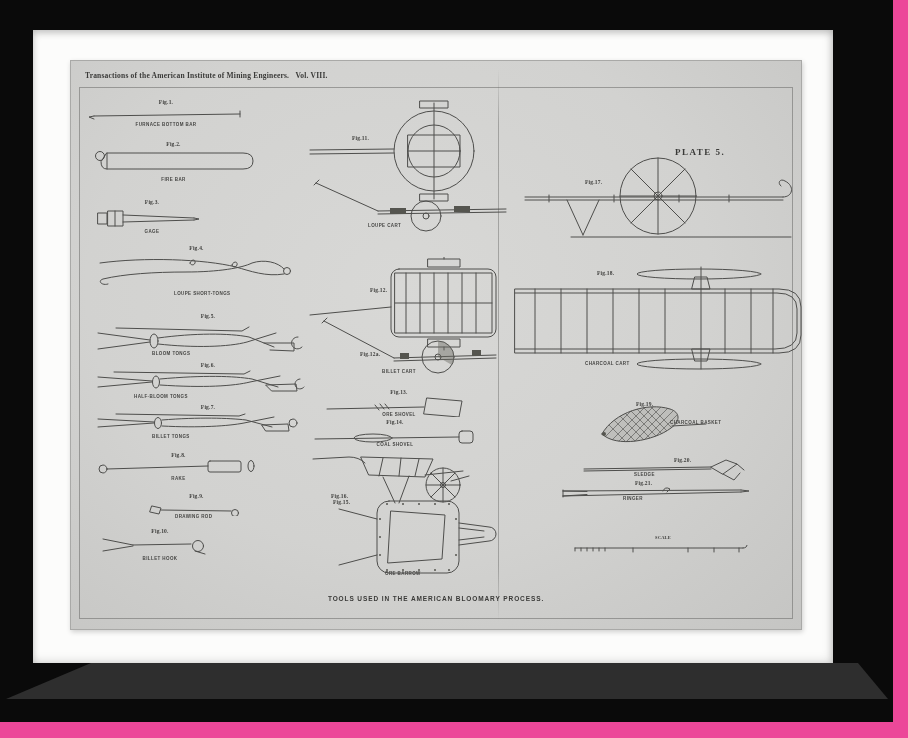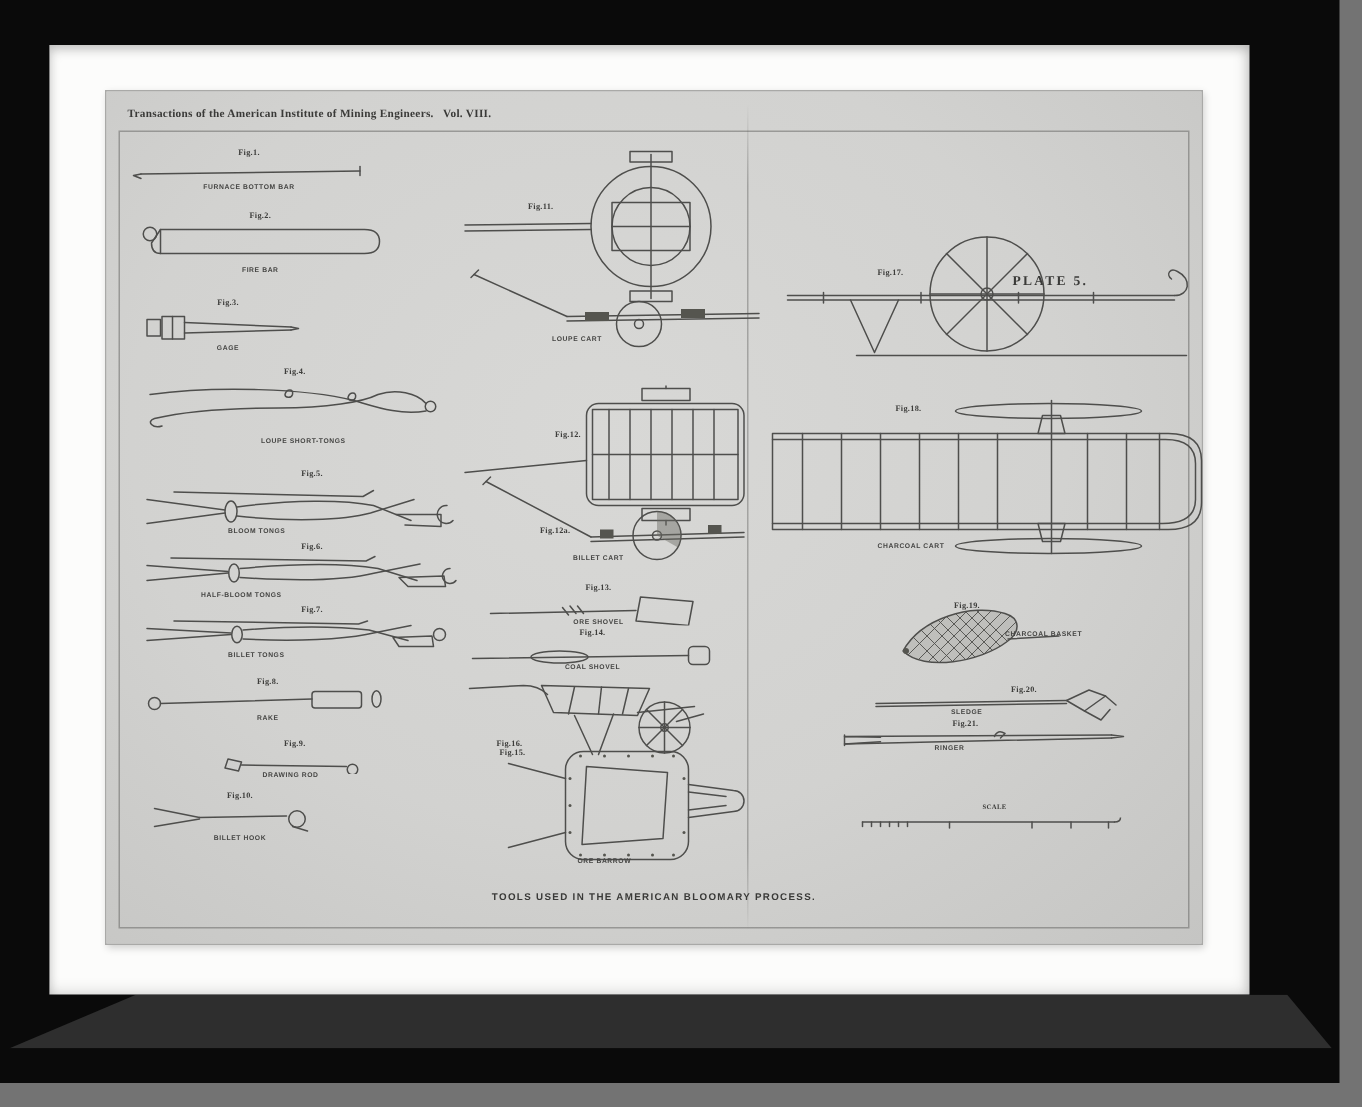--- a/index.html
+++ b/index.html
@@ -1,34 +1,34 @@
 <!DOCTYPE html>
 <html><head>
 <meta charset="utf-8">
 <style>
   html,body{margin:0;padding:0;}
   body{width:908px;height:738px;background:#ffffff;overflow:hidden;
        font-family:"Liberation Sans",sans-serif;}
-  .photo{position:relative;width:908px;height:738px;background:#737373;}
+  .photo{position:relative;width:908px;height:738px;background:#ec4899;}
   .frame{position:absolute;left:0;top:0;width:893px;height:722px;background:#0a0a0a;}
   .frame-bevel{position:absolute;left:6px;top:663px;width:882px;height:36px;background:#2e2e2e;
        clip-path:polygon(85px 0,852px 0,882px 100%,0 100%);}
   .mat{position:absolute;left:33px;top:30px;width:800px;height:633px;background:#fcfcfb;
        box-shadow:inset 0 3px 7px rgba(0,0,0,.22), inset -3px -3px 9px rgba(0,0,0,.10);}
   .plate{position:absolute;left:37px;top:30px;width:730px;height:568px;
        background:radial-gradient(ellipse at 45% 40%, #d8d8d6 0%, #d2d2d0 55%, #c5c5c3 100%);
        border:1px solid #a9a9a7;box-shadow:1px 2px 5px rgba(0,0,0,.18);}
   .inner-border{position:absolute;left:8px;right:8px;top:26px;bottom:10px;
        border:1px solid rgba(96,96,94,.5);}
   .fold{position:absolute;left:427px;top:8px;width:1px;height:552px;
        background:linear-gradient(rgba(80,80,78,0),rgba(80,80,78,.38) 10%,rgba(80,80,78,.38) 90%,rgba(80,80,78,0));}
   .plate-header{position:absolute;left:14px;top:10px;font:bold 7.5px "Liberation Serif",serif;
        color:#3a3a38;letter-spacing:.2px;white-space:nowrap;}
   .plate-number{position:absolute;left:604px;top:86px;font:bold 9px "Liberation Serif",serif;
-       color:#3a3a38;letter-spacing:1.5px;white-space:nowrap;margin-top:35px;}
+       color:#3a3a38;letter-spacing:1.5px;white-space:nowrap;}
   .plate-title{position:absolute;left:0;right:0;top:534px;text-align:center;
        font:bold 6.5px "Liberation Sans",sans-serif;color:#3a3a38;letter-spacing:.9px;}
   .fig{position:absolute;}
   .fig>svg{position:absolute;left:0;stroke:#4e4e4c;fill:none;stroke-width:1;
        stroke-linecap:round;stroke-linejoin:round;}
   .flabel{position:absolute;font:bold 5.5px "Liberation Serif",serif;color:#3d3d3b;
        white-space:nowrap;letter-spacing:.2px;}
   .fcaption{position:absolute;font:bold 4.5px "Liberation Sans",sans-serif;color:#45454 3;
        color:#454543;white-space:nowrap;letter-spacing:.4px;}
   .cc{left:50%;transform:translateX(-50%);}

